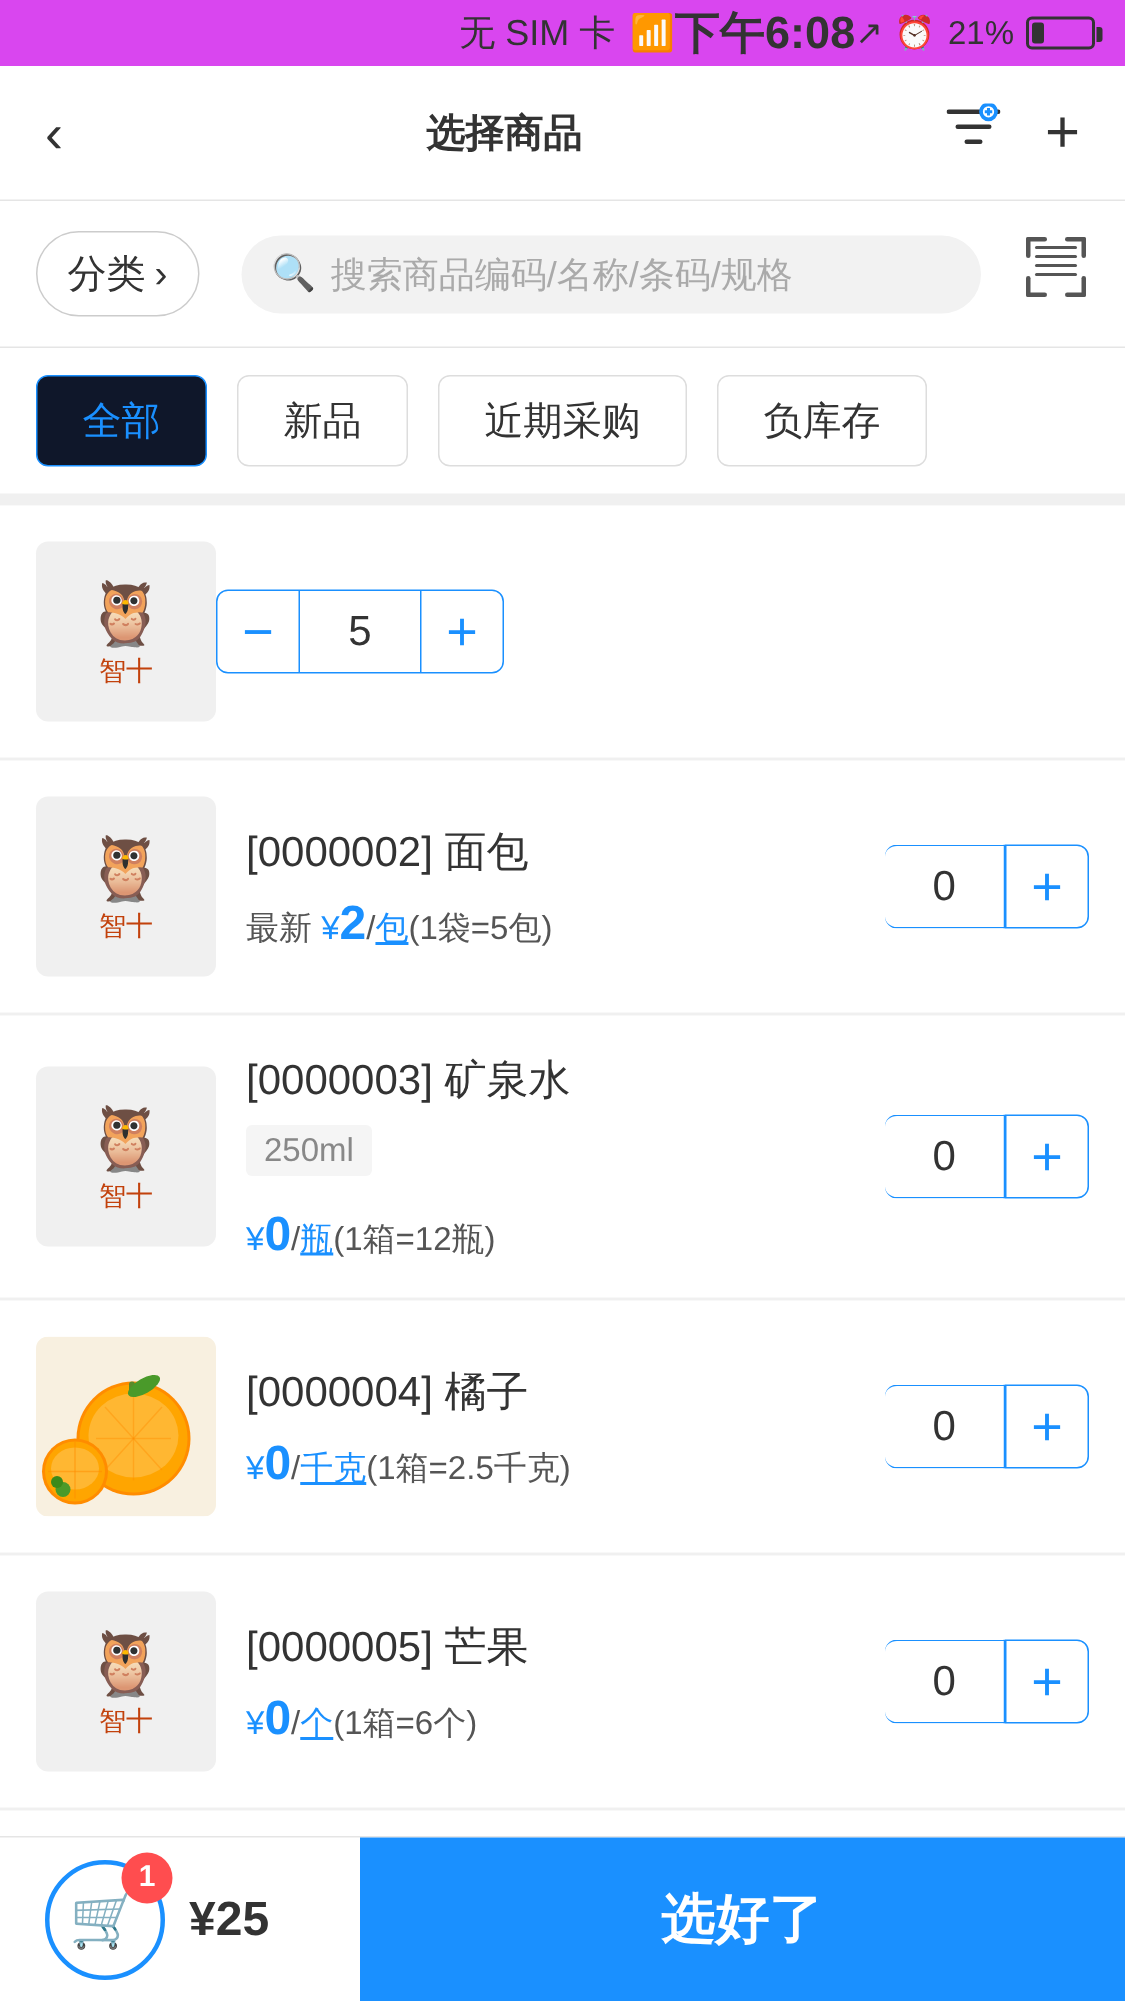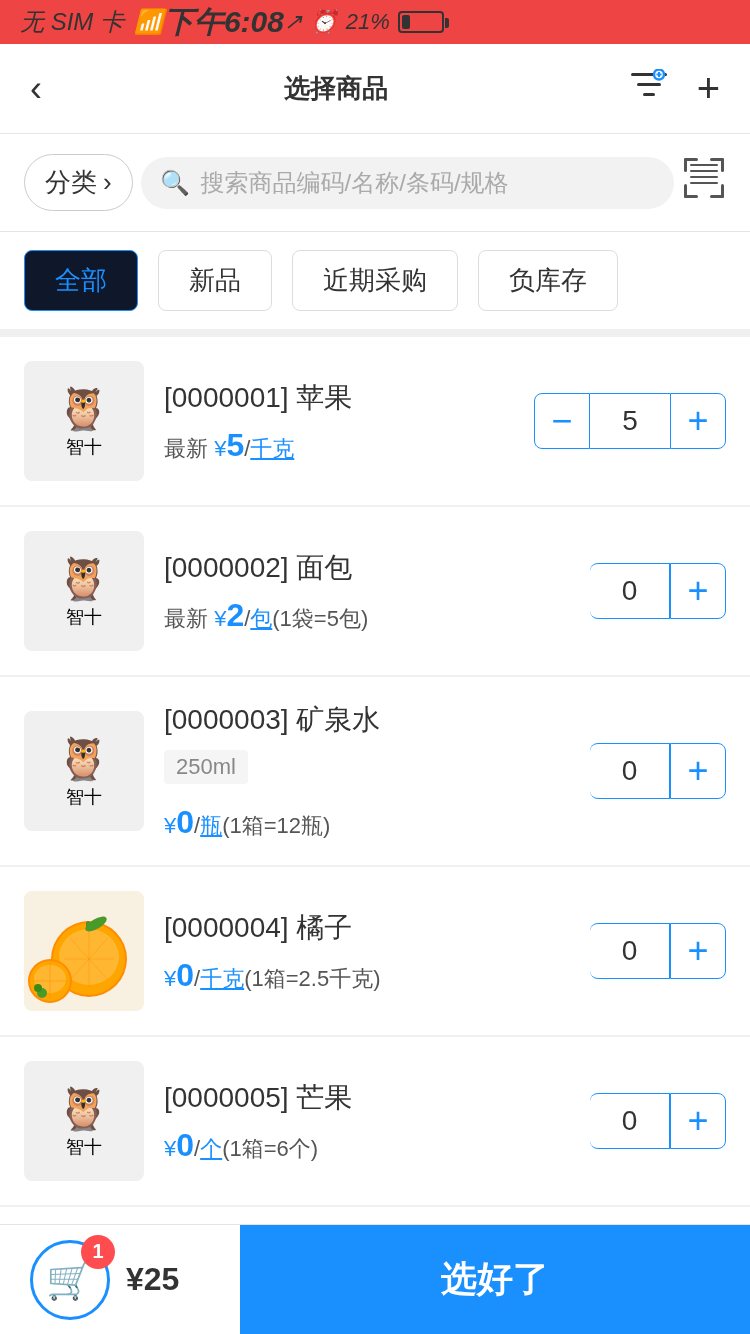--- a/index.html
+++ b/index.html
@@ -9,28 +9,27 @@
       min-height: 1334px;
       font-family: -apple-system, 'PingFang SC', 'Helvetica Neue', Arial, sans-serif;
       background: #f5f5f5;
       font-size: 28px;
       color: #333;
     }
 
     
     .status-bar {
       height: 44px;
-      background: #ef4444;
-      display: flex;
-      align-items: center;
-      justify-content: flex-start;
+      background: #d946ef;
+      display: flex;
+      align-items: center;
+      justify-content: flex-end;
       padding: 0 20px;
       font-size: 24px;
       font-weight: 500;
-      font-style: italic;
     }
     .status-left { display: flex; align-items: center; gap: 10px; }
     .status-center { font-size: 30px; font-weight: 600; }
     .status-right { display: flex; align-items: center; gap: 8px; font-size: 22px; }
     .battery-icon {
       width: 46px; height: 22px; border: 2px solid #333; border-radius: 4px; position: relative; display: inline-flex; align-items: center; padding: 2px;
     }
     .battery-icon::after { content: ''; position: absolute; right: -7px; top: 5px; width: 4px; height: 10px; background: #333; border-radius: 0 2px 2px 0; }
     .battery-fill { height: 100%; width: 21%; background: #333; border-radius: 2px; }
 
@@ -48,21 +47,21 @@
     .nav-title { font-size: 26px; font-weight: 600; color: #333; }
     .nav-actions { display: flex; align-items: center; gap: 30px; }
     .nav-icon { font-size: 32px; color: #333; cursor: pointer; }
 
     
     .filter-row {
       background: #fff;
       padding: 20px 24px;
       display: flex;
       align-items: center;
-      gap: 8px;
+      gap: 28px;
       border-bottom: 1px solid #e5e5e5;
     }
     .category-btn {
       display: flex;
       align-items: center;
       border: 1px solid #ccc;
       border-radius: 30px;
       padding: 10px 20px;
       font-size: 26px;
       color: #333;
@@ -130,21 +129,21 @@
       overflow: hidden;
     }
     .owl-logo {
       display: flex;
       flex-direction: column;
       align-items: center;
       justify-content: center;
       gap: 2px;
     }
     .owl-icon { font-size: 42px; color: #c0c0c0; }
-    .owl-text { font-size: 18px; color: #000000; }
+    .owl-text { font-size: 18px; color: #c2410c; }
 
     .orange-thumb {
       width: 120px;
       height: 120px;
       border-radius: 8px;
       overflow: hidden;
       flex-shrink: 0;
     }
 
     .product-info {
@@ -332,27 +331,20 @@
 
 <div class="product-list">
 
   <div class="product-item">
     <div class="product-thumb">
       <div class="owl-logo">
         <span class="owl-icon">🦉</span>
         <span class="owl-text">智十</span>
       </div>
     </div>
-    <div class="product-info">
-      <div class="product-name">[0000001] 苹果</div>
-      <div class="product-price">
-        <span>最新 </span>
-        <span style="color:#1a90ff; font-size:22px;">¥</span><span class="price-highlight">5</span><span>/</span><span class="price-unit-underline">千克</span>
-      </div>
-    </div>
     <div class="quantity-control">
       <button class="qty-minus">−</button>
       <input class="qty-input" type="text" value="5" readonly="" style="">
       <button class="qty-plus">+</button>
     </div>
   </div>
 
   <div class="product-item">
     <div class="product-thumb">
       <div class="owl-logo">

